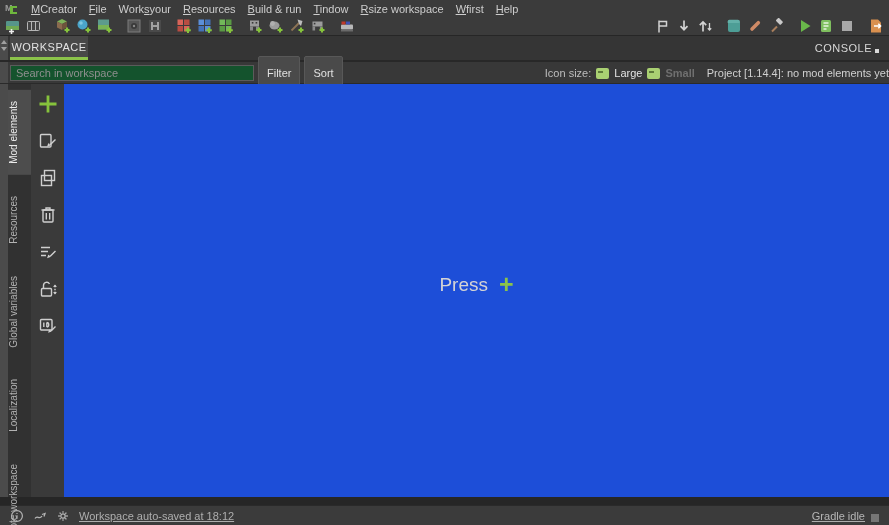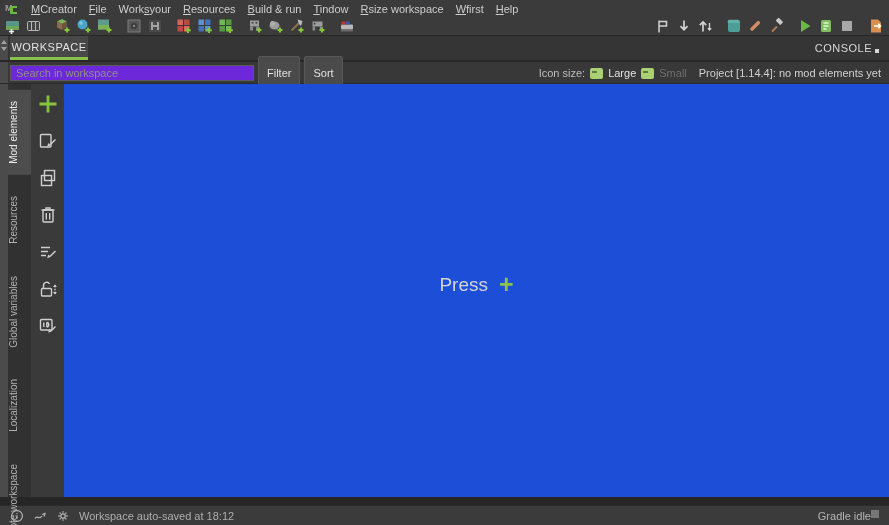--- a/index.html
+++ b/index.html
@@ -39,33 +39,33 @@
                    color: #e2e2e2; font-size: 11px; letter-spacing: .5px;
                    display: flex; align-items: center; justify-content: center; }
   .tab-console { margin-left: auto; color: #d8d8d8; font-size: 11px; letter-spacing: .5px;
                  display: flex; align-items: flex-end; padding: 0 10px 6px 0; gap: 3px; }
   .console-dot { width: 4px; height: 4px; background: #d8d8d8; margin-bottom: 1px; }
 
   
   .searchrow { height: 22px; background: #383838; border-bottom: 1px solid #2a2a2a;
                display: flex; align-items: center; font-size: 11px; flex: none; }
   .strip-mid { width: 8px; height: 100%; background: #4b4b4b; margin-right: 2px; flex: none; }
-  .search-input { width: 244px; height: 16px; background: #6d28d9; border: 1px solid #5b5b5b;
+  .search-input { width: 244px; height: 16px; background: #14532d; border: 1px solid #5b5b5b;
                   color: #c5c5c5; font-size: 11px; padding: 0 5px; outline: none;
                   font-family: "Liberation Sans", sans-serif; }
   .search-input::placeholder { color: #8f8f8f; }
   .sbtn { height: 34px; background: #4a4a4a; border: 1px solid #585858; color: #e0e0e0;
           font-size: 11px; padding: 0 8px; margin-left: 4px; border-radius: 2px;
           font-family: "Liberation Sans", sans-serif; }
   .iconsize { margin-left: auto; display: flex; align-items: flex-end; gap: 5px; color: #bdbdbd; }
   .mini-el { width: 13px; height: 11px; border-radius: 2px; background: #a9d072; position: relative; flex: none; }
   .mini-el::after { content:""; position:absolute; left:2px; top:3px; width:5px; height:2px; background:#5d7a3a; }
   .lbl-large { color: #e2e2e2; }
-  .lbl-small { color: #6f6f6f; }
-  .project-status { color: #d0d0d0; margin: 0 8px 0 12px; }
+  .lbl-small { color: #6f6f6f; font-weight: bold; }
+  .project-status { color: #d0d0d0; margin: 0 0 0 12px; }
 
   
   .content { flex: 1; display: flex; min-height: 0; }
   .strip-left { width: 8px; background: #4b4b4b; flex: none; }
   .vtabs { width: 23px; background: #313131; flex: none; display: flex; flex-direction: column;
            padding-top: 6px; }
   .vtab { writing-mode: vertical-rl; transform: rotate(180deg); font-size: 10px; color: #b3b3b3;
           padding: 11px 0; margin-bottom: 10px; text-align: center; width: 23px; white-space: nowrap; }
   .vtab.selected { background: #4d4d4d; color: #ececec; }
   .icon-col { width: 33px; background: #3a3a3a; flex: none; display: flex; flex-direction: column;
@@ -75,24 +75,24 @@
   .main { flex: 1; background: #1d4ed8; display: flex; align-items: center; justify-content: center; }
   .empty-msg { display: flex; align-items: center; gap: 11px; font-size: 19px; color: #d4d4d4;
                margin-top: -12px; }
   .empty-plus { color: #8bc34a; font-size: 25px; font-weight: bold; line-height: 1; }
 
   .bottom-strip { height: 8px; background: #262626; flex: none; }
 
   
   .statusbar { height: 20px; background: #3b3b3b; border-top: 1px solid #2a2a2a;
                display: flex; align-items: center; padding: 0 10px; gap: 9px;
-               font-size: 11px; color: #aeaeae; flex: none; }
+               font-size: 11px; color: #aeaeae; flex: none; text-decoration: underline; }
   .status-icon { width: 14px; height: 14px; flex: none; }
   .status-icon svg { display: block; }
-  .gradle { margin-left: auto; display: flex; align-items: flex-start; color: #b5b5b5; }
+  .gradle { margin-left: auto; display: flex; align-items: flex-end; gap: 6px; color: #b5b5b5; }
   .gradle-dot { width: 8px; height: 8px; background: #767676; }
 </style>
 </head>
 <body>
 
 <div class="app">
 
   <div class="menubar">
     <div class="logo">
         <span class="m">M</span>

